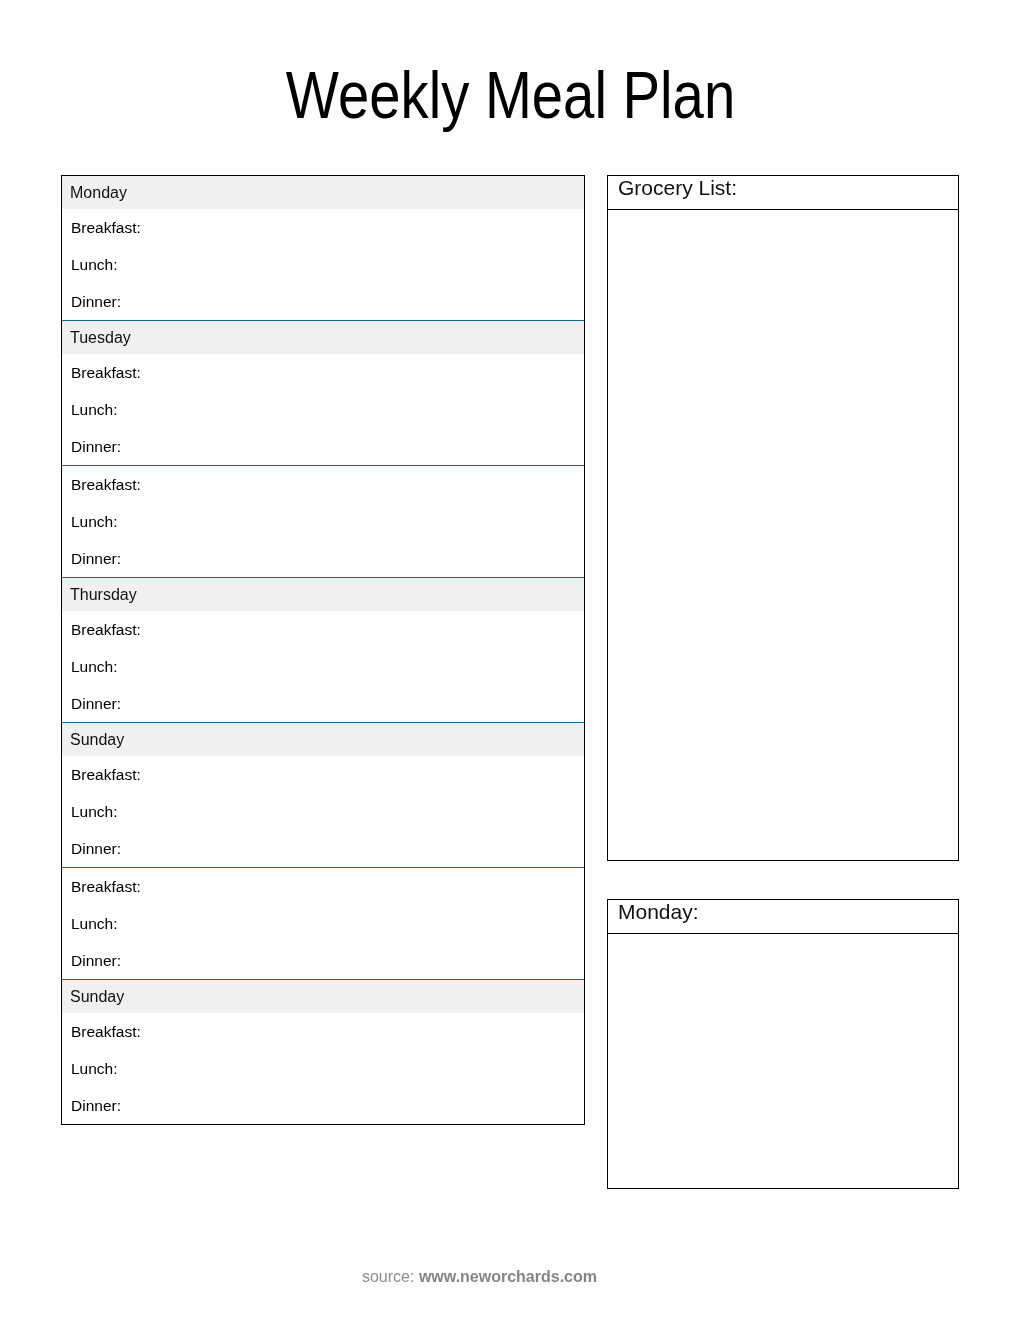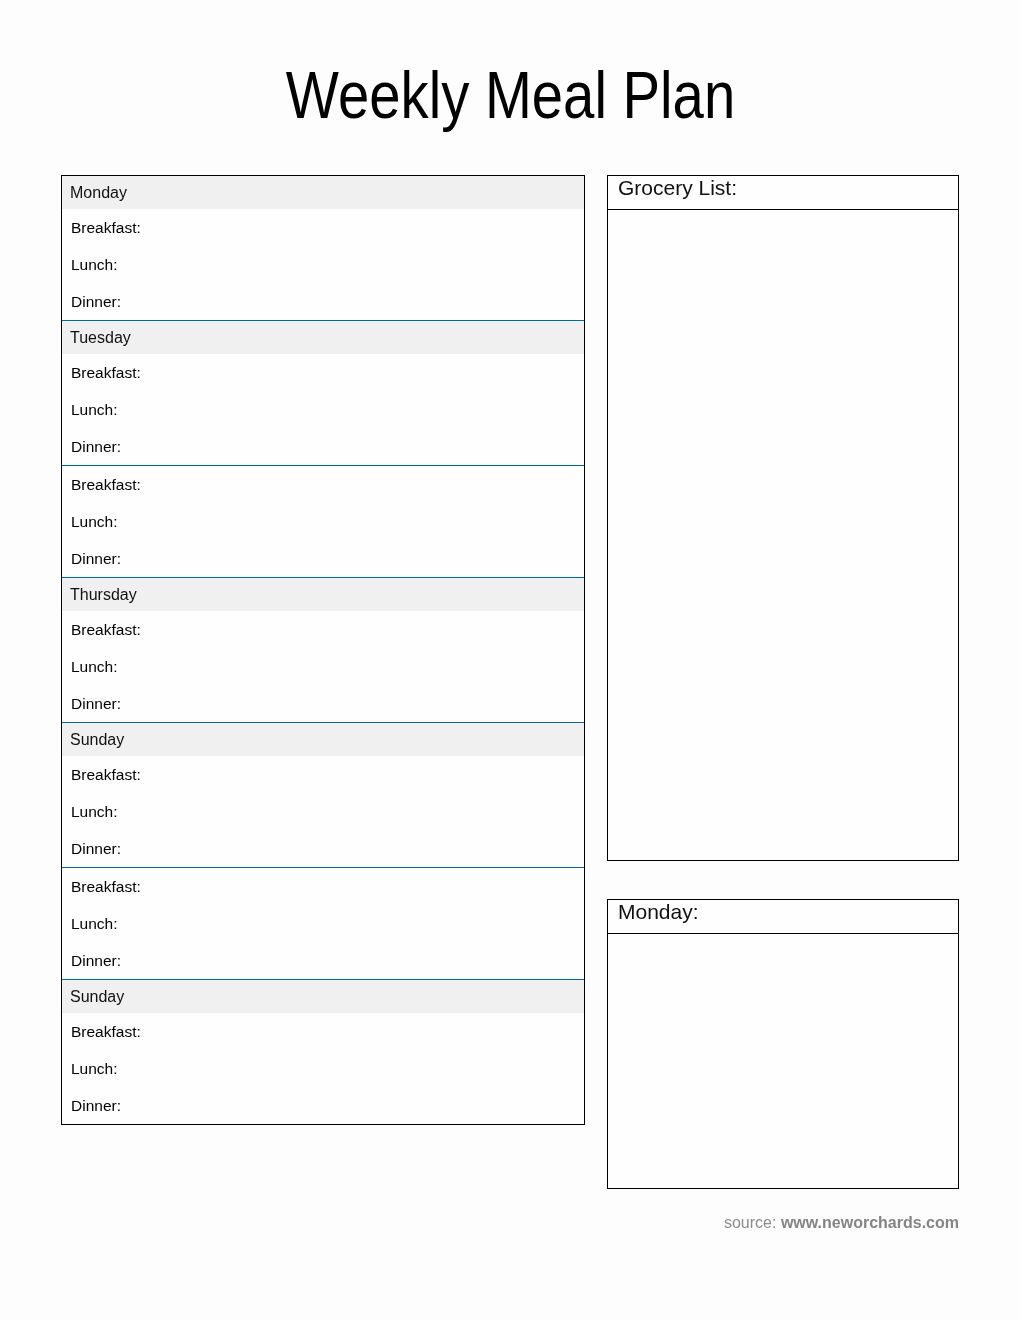--- a/index.html
+++ b/index.html
@@ -69,23 +69,23 @@
     display: flex; 
     padding-left: 10px;
     font-size: 21px;
     color: #111;
   }
   .side-body { width: 100%; }
 
   
   .footer {
     position: absolute;
-    top: 1214px; left: 0;
+    top: 1268px; left: 0;
     width: 959px;
-    text-align: right;
+    text-align: center;
     font-size: 16px;
     color: #8c8c8c;
   }
   .footer .site { font-weight: 700; color: #858585; }
 </style>
 </head>
 <body>
 
 <div class="page">
 

